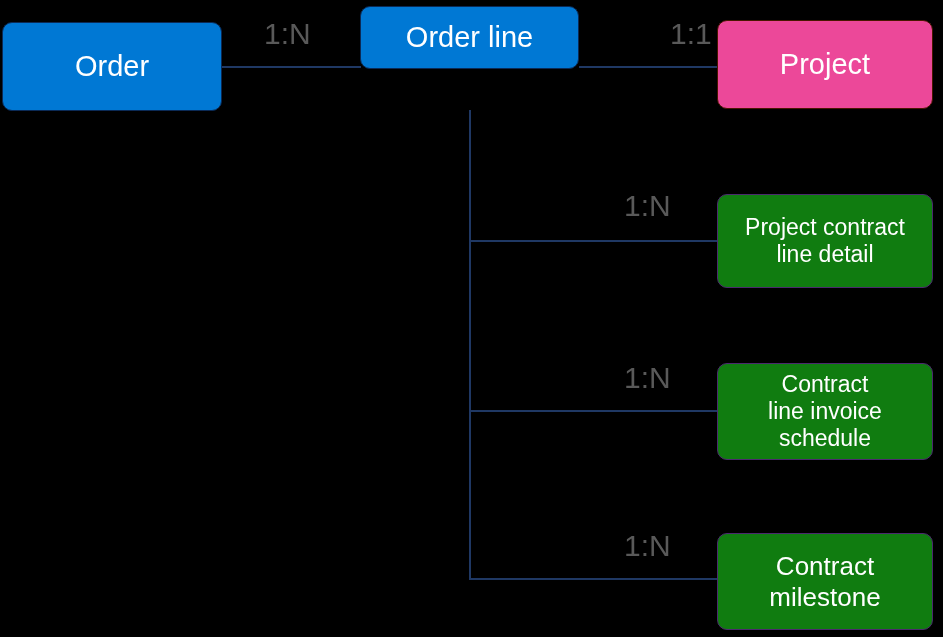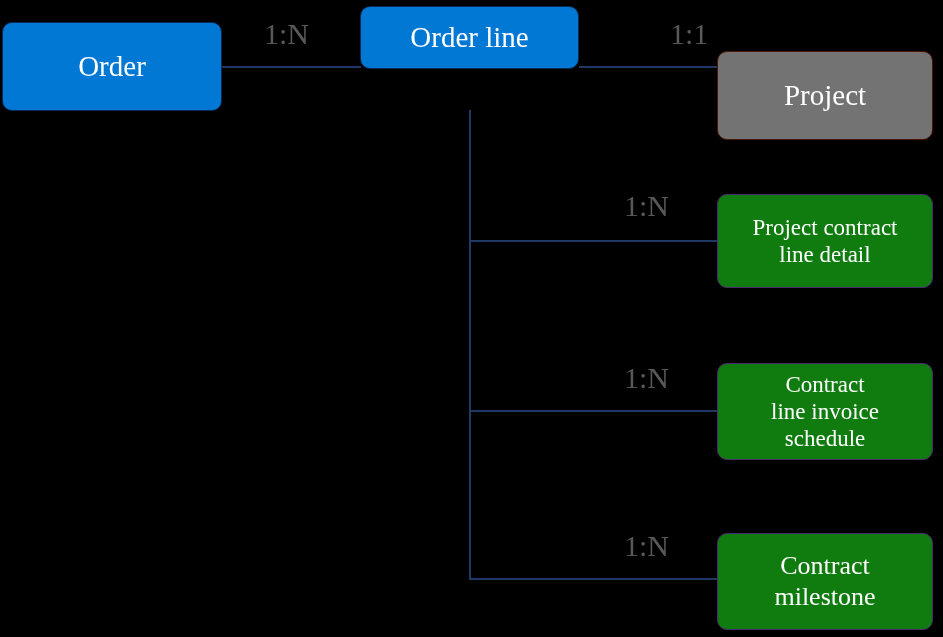--- a/index.html
+++ b/index.html
@@ -7,21 +7,21 @@
     margin: 0;
     padding: 0;
     background: #000000;
   }
   #canvas {
     position: relative;
     width: 943px;
     height: 637px;
     background: #000000;
     overflow: hidden;
-    font-family: Liberation Serif, serif;
+    font-family: Liberation Sans, sans-serif;
   }
   .node {
     position: absolute;
     box-sizing: border-box;
     display: flex;
     align-items: center;
     justify-content: center;
     text-align: center;
     color: #ffffff;
     border-radius: 10px;
@@ -31,24 +31,23 @@
   .node-label {
     display: block;
     white-space: pre-line;
   }
   .node-blue {
     background: #0078d4;
     border: 1px solid #0b2a56;
     font-size: 29px;
   }
   .node-orange {
-    background: #737373;
+    background: #ec4899;
     border: 1px solid #4a1600;
     font-size: 29px;
-    margin-top: 31px;
   }
   .node-green {
     background: #107c10;
     border: 1.5px solid #4b2a6e;
     font-size: 23px;
   }
   .edge {
     position: absolute;
     background: #1f3864;
   }

